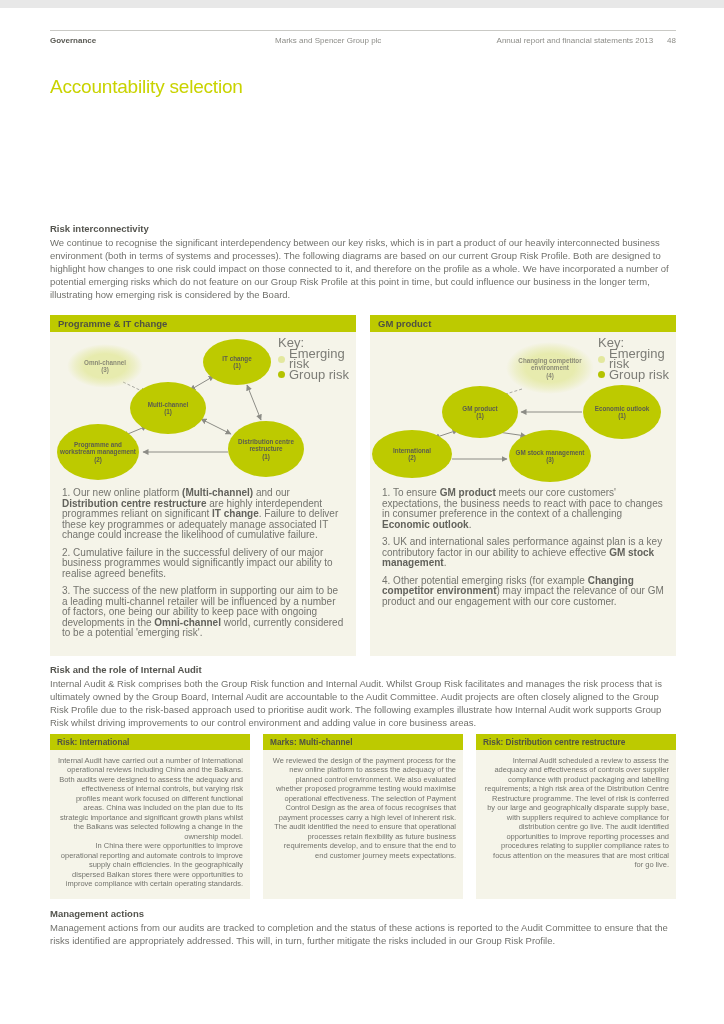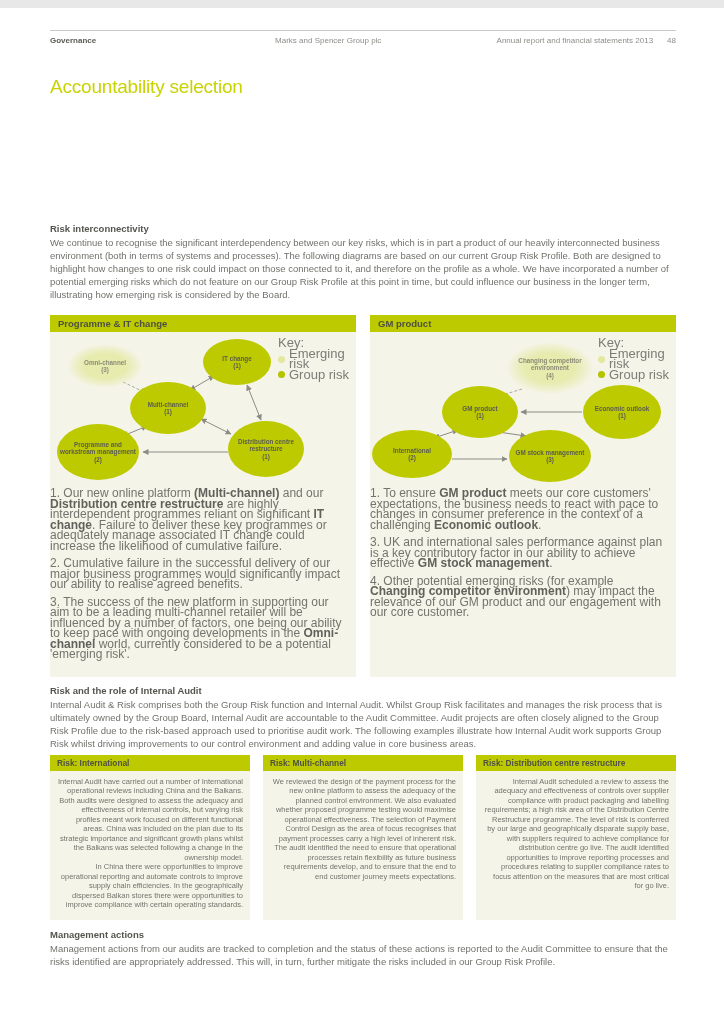--- a/index.html
+++ b/index.html
@@ -29,21 +29,21 @@
   .bubble{position:absolute;border-radius:50%;display:flex;flex-direction:column;
     align-items:center;justify-content:center;text-align:center;
     font-size:6.3px;line-height:7.4px;font-weight:bold;color:#5c5d4e;padding:2px;box-sizing:border-box;}
   .bubble.solid{background:#bdca00;}
   .bubble.pale{background:radial-gradient(closest-side,#e7ebae 55%,rgba(231,235,174,0.55) 78%,rgba(231,235,174,0) 100%);color:#8b8b76;}
   .key{position:absolute;left:228px;top:6px;font-size:13px;line-height:10.5px;color:#7c7c76;}
   .key-row{display:flex;align-items:center;gap:4px;}
   .dot{width:7px;height:7px;border-radius:50%;flex:none;}
   .dot.pale{background:#e3e89e;}
   .dot.solid{background:#b4c300;}
-  .panel-notes{padding:8px 10px 10px 0;font-size:12px;line-height:10.5px;color:#74746e;}
+  .panel-notes{padding:8px 10px 10px 12px;font-size:10px;line-height:10.5px;color:#74746e;}
   .panel-notes p{margin:0 0 7px 0;}
   .panel-notes b, .col-body b{color:#62625c;}
   
   .sec-audit{margin-top:8px;}
   
   .cols-row{display:flex;gap:13px;margin-top:5px;align-items:stretch;}
   .col{width:200px;background:#f5f4e9;display:flex;flex-direction:column;}
   .col-header{height:16px;line-height:16px;background:#bdca00;color:#4f5142;
     font-size:8.3px;font-weight:bold;padding-left:7px;box-sizing:border-box;white-space:nowrap;}
   .col-body{padding:6px 7px 10px 7px;font-size:7.5px;line-height:9.5px;color:#74746e;min-height:146px;box-sizing:border-box;text-align:right;}
@@ -184,21 +184,21 @@
       <div class="sec-heading">Risk and the role of Internal Audit</div>
       <div class="body-text">Internal Audit &amp; Risk comprises both the Group Risk function and Internal Audit. Whilst Group Risk facilitates and manages the risk process that is ultimately owned by the Group Board, Internal Audit are accountable to the Audit Committee. Audit projects are often closely aligned to the Group Risk Profile due to the risk-based approach used to prioritise audit work. The following examples illustrate how Internal Audit work supports Group Risk whilst driving improvements to our control environment and adding value in core business areas.</div>
     </div>
 
     <div class="cols-row">
       <div class="col">
         <div class="col-header">Risk: International</div>
         <div class="col-body">Internal Audit have carried out a number of International operational reviews including China and the Balkans. Both audits were designed to assess the adequacy and effectiveness of internal controls, but varying risk profiles meant work focused on different functional areas. China was included on the plan due to its strategic importance and significant growth plans whilst the Balkans was selected following a change in the ownership model.<br>In China there were opportunities to improve operational reporting and automate controls to improve supply chain efficiencies. In the geographically dispersed Balkan stores there were opportunities to improve compliance with certain operating standards.</div>
       </div>
       <div class="col">
-        <div class="col-header">Risk: Multi-channel</div>
+        <div class="col-header">Marks: Multi-channel</div>
         <div class="col-body">We reviewed the design of the payment process for the new online platform to assess the adequacy of the planned control environment. We also evaluated whether proposed programme testing would maximise operational effectiveness. The selection of Payment Control Design as the area of focus recognises that payment processes carry a high level of inherent risk. The audit identified the need to ensure that operational processes retain flexibility as future business requirements develop, and to ensure that the end to end customer journey meets expectations.</div>
       </div>
       <div class="col">
         <div class="col-header">Risk: Distribution centre restructure</div>
         <div class="col-body">Internal Audit scheduled a review to assess the adequacy and effectiveness of controls over supplier compliance with product packaging and labelling requirements; a high risk area of the Distribution Centre Restructure programme. The level of risk is conferred by our large and geographically disparate supply base, with suppliers required to achieve compliance for distribution centre go live. The audit identified opportunities to improve reporting processes and procedures relating to supplier compliance rates to focus attention on the measures that are most critical for go live.</div>
       </div>
     </div>
 
     <div class="sec-mgmt">
       <div class="sec-heading">Management actions</div>

